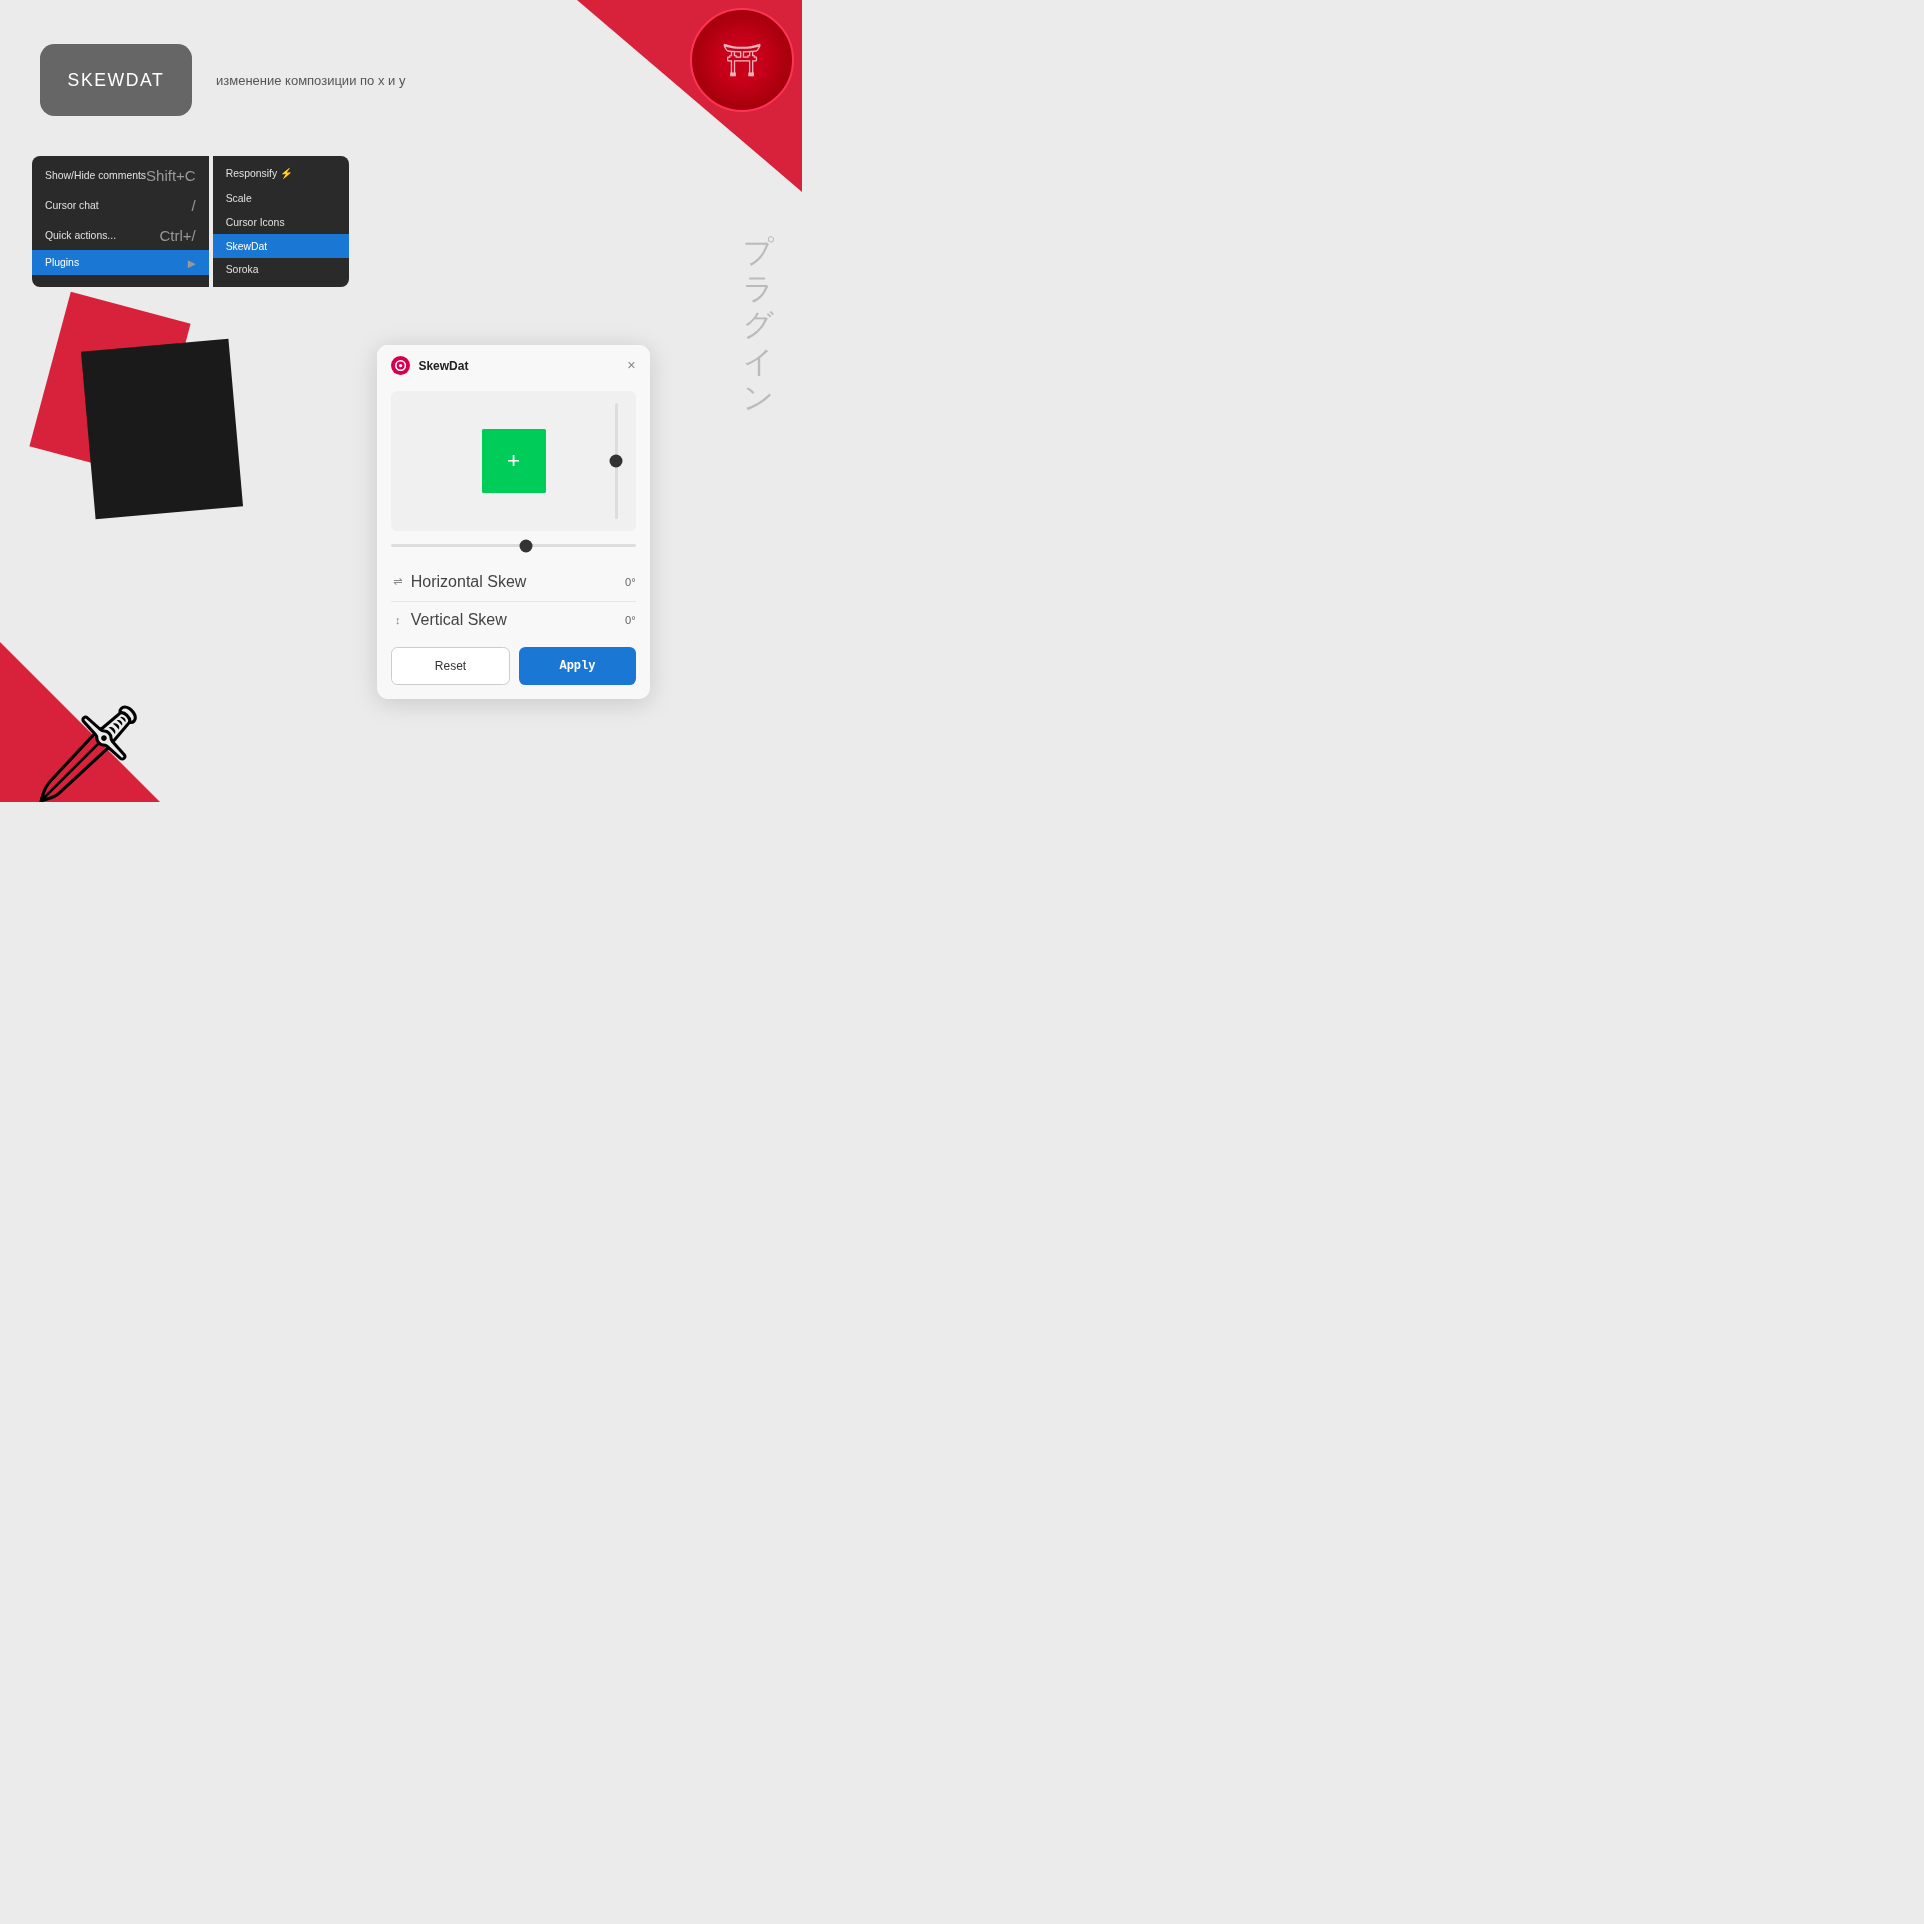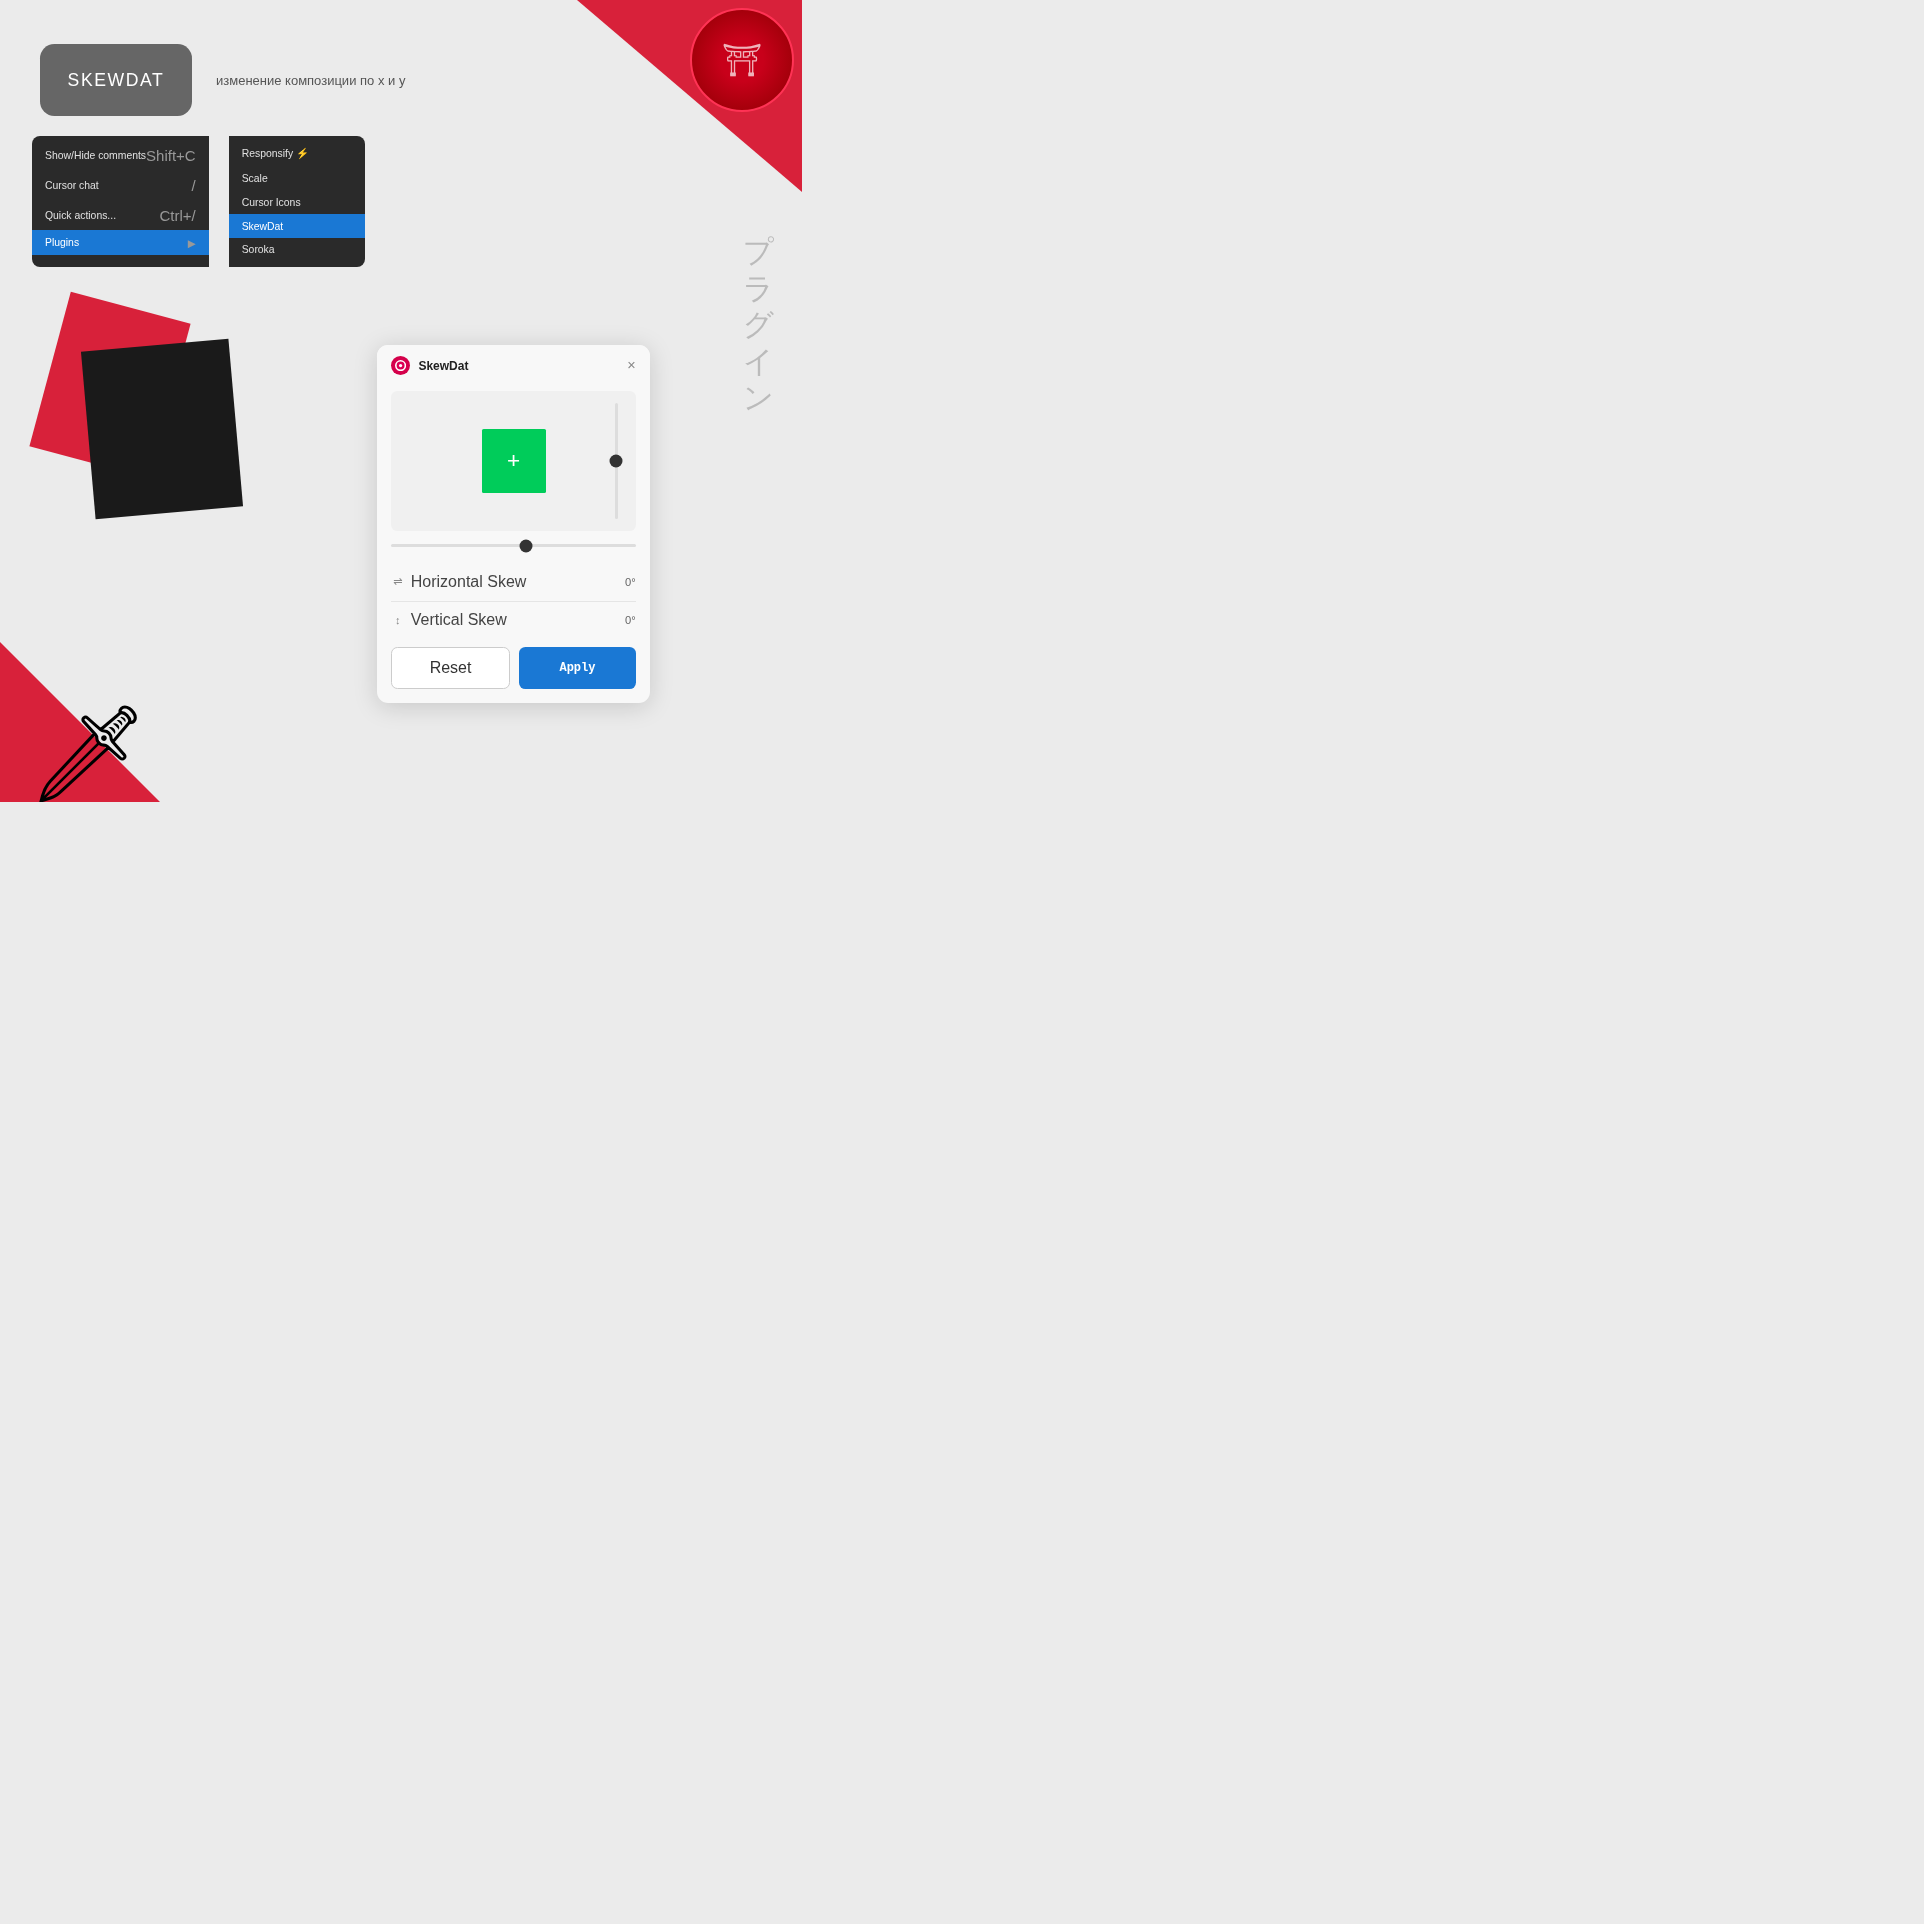--- a/index.html
+++ b/index.html
@@ -74,25 +74,25 @@
     }
 
     .logo-subtitle {
       color: #555;
       font-size: 13px;
     }
 
     
     .context-menu {
       position: absolute;
-      top: 136px;
+      top: 156px;
       left: 32px;
       display: flex;
       background: transparent;
-      gap: 16px;
+      gap: 0;
     }
 
     .menu-left {
       background-color: #2a2a2a;
       border-radius: 8px 0 0 8px;
       padding: 4.8px 0;
       min-width: 168px;
     }
 
     .menu-right {
@@ -376,21 +376,21 @@
       gap: 9.6px;
       margin-top: 11.2px;
     }
 
     .btn-reset {
       flex: 1;
       padding: 11.2px 0;
       background: #fff;
       border: 1.2px solid #ccc;
       border-radius: 6.4px;
-      font-size: 16px;
+      font-size: 12px;
       font-weight: 500;
       color: #333;
       cursor: pointer;
     }
 
     .btn-apply {
       flex: 1;
       padding: 11.2px 0;
       background: #1a78d4;
       border: none;

